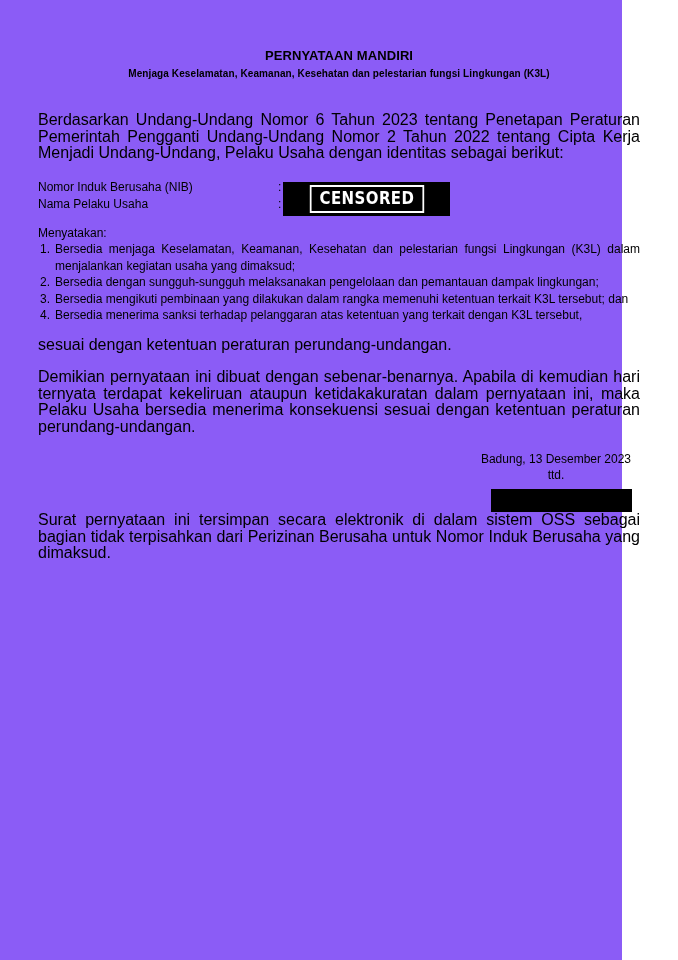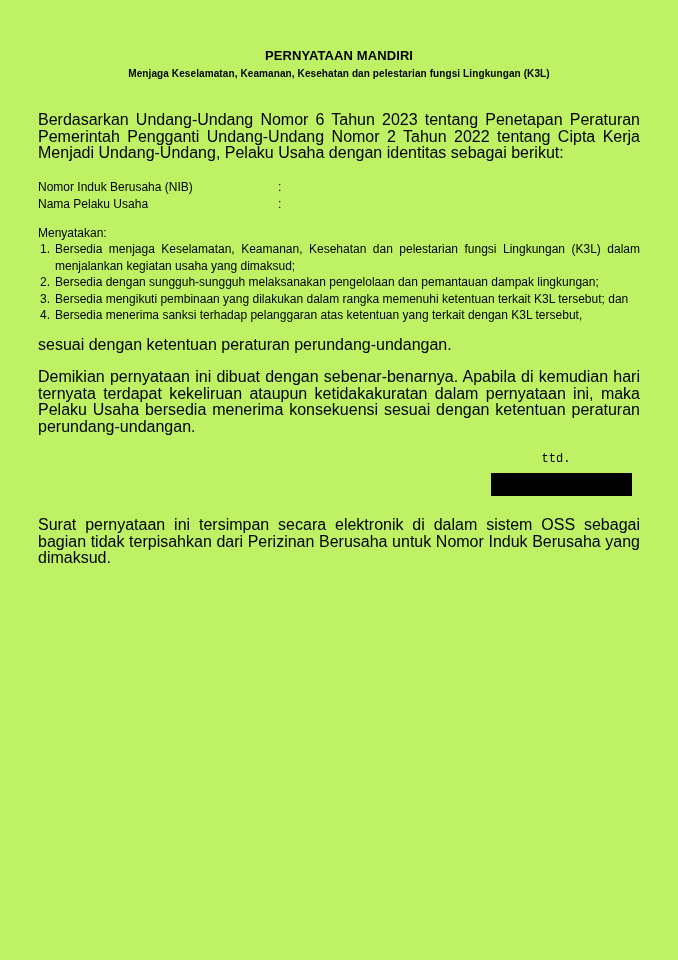--- a/index.html
+++ b/index.html
@@ -10,23 +10,23 @@
   body {
     width: 678px;
     height: 960px;
     position: relative;
     font-family: "Liberation Sans", sans-serif;
     color: #000000;
     -webkit-font-smoothing: none;
   }
   .page {
     position: relative;
-    width: 678px;
+    width: 622px;
     height: 960px;
-    background: #bef264;
+    background: #8b5cf6;
     box-sizing: border-box;
   }
   .content {
     position: absolute;
     left: 38px;
     top: 0;
     width: 602px;
   }
 
   
@@ -138,33 +138,31 @@
     margin-left: auto;
     text-align: center;
   }
   .sig-place {
     font-size: 12px;
     line-height: 16px;
   }
   .sig-ttd {
     font-size: 12px;
     line-height: 16px;
-    font-family: Liberation Mono, monospace;
   }
   .sig-redaction {
     margin-top: 6px;
     width: 141px;
     height: 23px;
     background: #000000;
     margin-left: auto;
     margin-right: 8px;
   }
 
   .footnote {
-    margin-top: 21px;
   }
 </style>
 </head>
 <body>
 
 <div class="page">
   <div class="content">
 
     <div class="doc-header">
       <div class="doc-title">PERNYATAAN MANDIRI</div>
@@ -175,20 +173,23 @@
 
     <div class="identity">
       <div class="identity-labels">
         <div>Nomor Induk Berusaha (NIB)</div>
         <div>Nama Pelaku Usaha</div>
       </div>
       <div class="identity-colons">
         <div>:</div>
         <div>:</div>
       </div>
+      <div class="censor-block">
+        <span class="censor-stamp">CENSORED</span>
+      </div>
     </div>
 
     <div class="declare-intro">Menyatakan:</div>
 
     <ol class="declare-list">
       <li>
         <span class="num">1.</span>
         <span>Bersedia menjaga Keselamatan, Keamanan, Kesehatan dan pelestarian fungsi Lingkungan (K3L) dalam menjalankan kegiatan usaha yang dimaksud;</span>
       </li>
       <li>
@@ -203,20 +204,21 @@
         <span class="num">4.</span>
         <span>Bersedia menerima sanksi terhadap pelanggaran atas ketentuan yang terkait dengan K3L tersebut,</span>
       </li>
     </ol>
 
     <div class="para sesuai">sesuai dengan ketentuan peraturan perundang-undangan.</div>
 
     <div class="para demikian">Demikian pernyataan ini dibuat dengan sebenar-benarnya. Apabila di kemudian hari ternyata terdapat kekeliruan ataupun ketidakakuratan dalam pernyataan ini, maka Pelaku Usaha bersedia menerima konsekuensi sesuai dengan ketentuan peraturan perundang-undangan.</div>
 
     <div class="signature">
+      <div class="sig-place">Badung, 13 Desember 2023</div>
       <div class="sig-ttd">ttd.</div>
       <div class="sig-redaction"></div>
     </div>
 
     <div class="para footnote">Surat pernyataan ini tersimpan secara elektronik di dalam sistem OSS sebagai bagian tidak terpisahkan dari Perizinan Berusaha untuk Nomor Induk Berusaha yang dimaksud.</div>
 
   </div>
 </div>
 
 </body></html>

